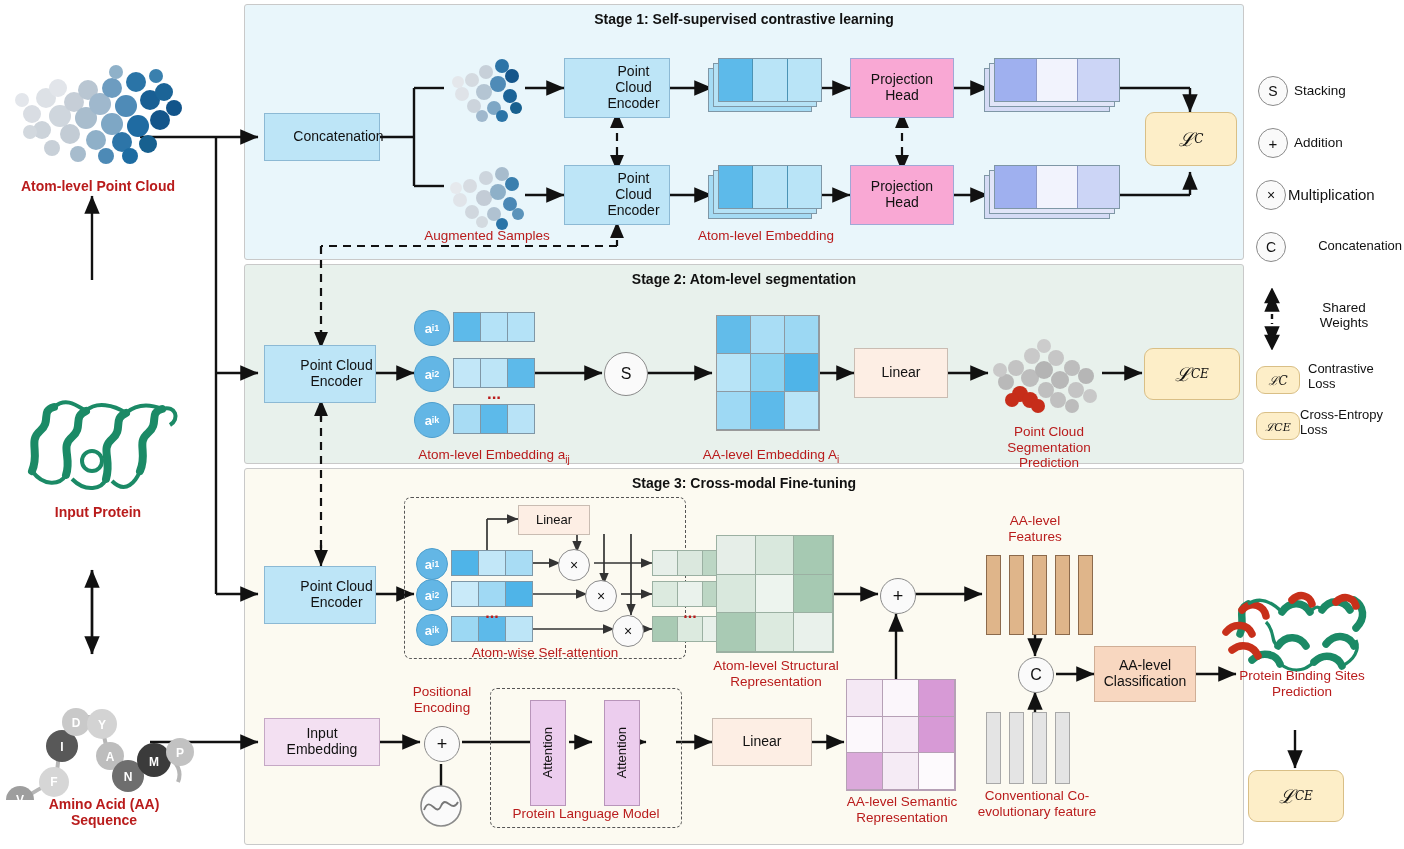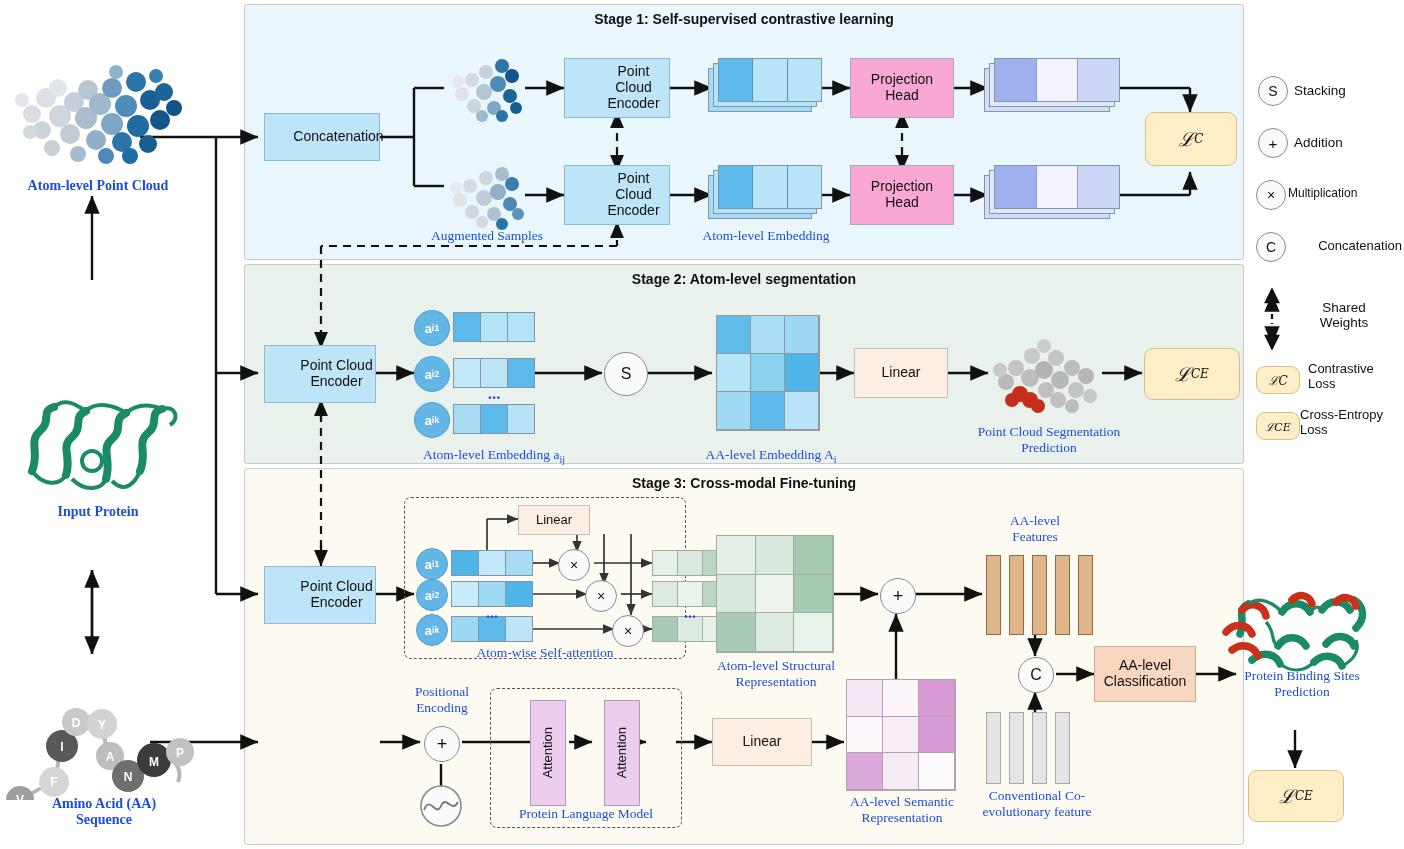--- a/index.html
+++ b/index.html
@@ -11,25 +11,24 @@
     position:relative;
     width:1404px;
     height:849px;
     overflow:hidden;
     background:#fff;
   }
   .abs{position:absolute;}
   .lbl{
     position:absolute;
     font-size:13.5px;
-    color:#1d4ed8;
+    color:#b91c1c;
     text-align:center;
     line-height:1.15;
     white-space:pre-line;
-    font-family:Liberation Serif, serif;
   }
   .lbl-bold{font-weight:bold;}
   .stage{
     position:absolute;
     border:1px solid #c9c9c9;
     border-radius:3px;
     box-sizing:border-box;
   }
   .stage-title{
     position:absolute;
@@ -658,20 +657,22 @@
     </g>
   </svg>
   <div class="lbl" style="left:1214px;top:668px;width:176px;">Protein Binding Sites
 Prediction</div>
 
   <div class="loss" style="left:1248px;top:770px;width:94px;height:50px;">
     <span>ℒ</span>
       <span class="sub">CE</span>
   </div>
 
+  <div class="box box-pink" style="left:264px;top:718px;width:116px;height:48px;">Input
+Embedding</div>
 
   <div class="lbl" style="left:386px;top:684px;width:112px;">Positional
 Encoding</div>
 
   <div class="circ" style="left:424px;top:726px;width:34px;height:34px;font-size:18px;">+</div>
 
   <svg class="molecule" style="left:419px;top:784px;width:44px;height:44px;">
     <circle cx="22" cy="22" r="20" fill="#fafafa" stroke="#8a8a8a" stroke-width="1.6"></circle>
     <path d="M5,26 C11,10 17,34 22,22 C27,10 33,30 39,18" fill="none" stroke="#777" stroke-width="1.8"></path>
   </svg>
@@ -702,21 +703,21 @@
 Representation</div>
 
 
   <div class="circ" style="left:1258px;top:76px;width:28px;height:28px;font-size:14px;">S</div>
   <div class="legend-item-label" style="left:1294px;top:83px;width:100px;text-align:left;">Stacking</div>
 
   <div class="circ" style="left:1258px;top:128px;width:28px;height:28px;font-size:15px;">+</div>
   <div class="legend-item-label" style="left:1294px;top:135px;width:100px;text-align:left;">Addition</div>
 
   <div class="circ" style="left:1256px;top:180px;width:28px;height:28px;font-size:14px;">×</div>
-  <div class="legend-item-label" style="left:1288px;top:187px;width:112px;text-align:left;font-size:12px;">Multiplication</div>
+  <div class="legend-item-label" style="left:1288px;top:187px;width:112px;text-align:left;font-size:15px;">Multiplication</div>
 
   <div class="circ" style="left:1256px;top:232px;width:28px;height:28px;font-size:14px;">C</div>
   <div class="legend-item-label" style="left:1288px;top:239px;width:114px;text-align:right;font-size:13px;">Concatenation</div>
 
   <svg class="abs" style="left:1258px;top:288px;width:28px;height:62px;">
     <g stroke="#111" stroke-width="2.4" fill="none">
       <line x1="14" y1="22" x2="14" y2="6" marker-end="url(#ah)"></line>
       <line x1="14" y1="40" x2="14" y2="56" marker-end="url(#ah)"></line>
       <line x1="14" y1="26" x2="14" y2="36" stroke-dasharray="5,4"></line>
     </g>

